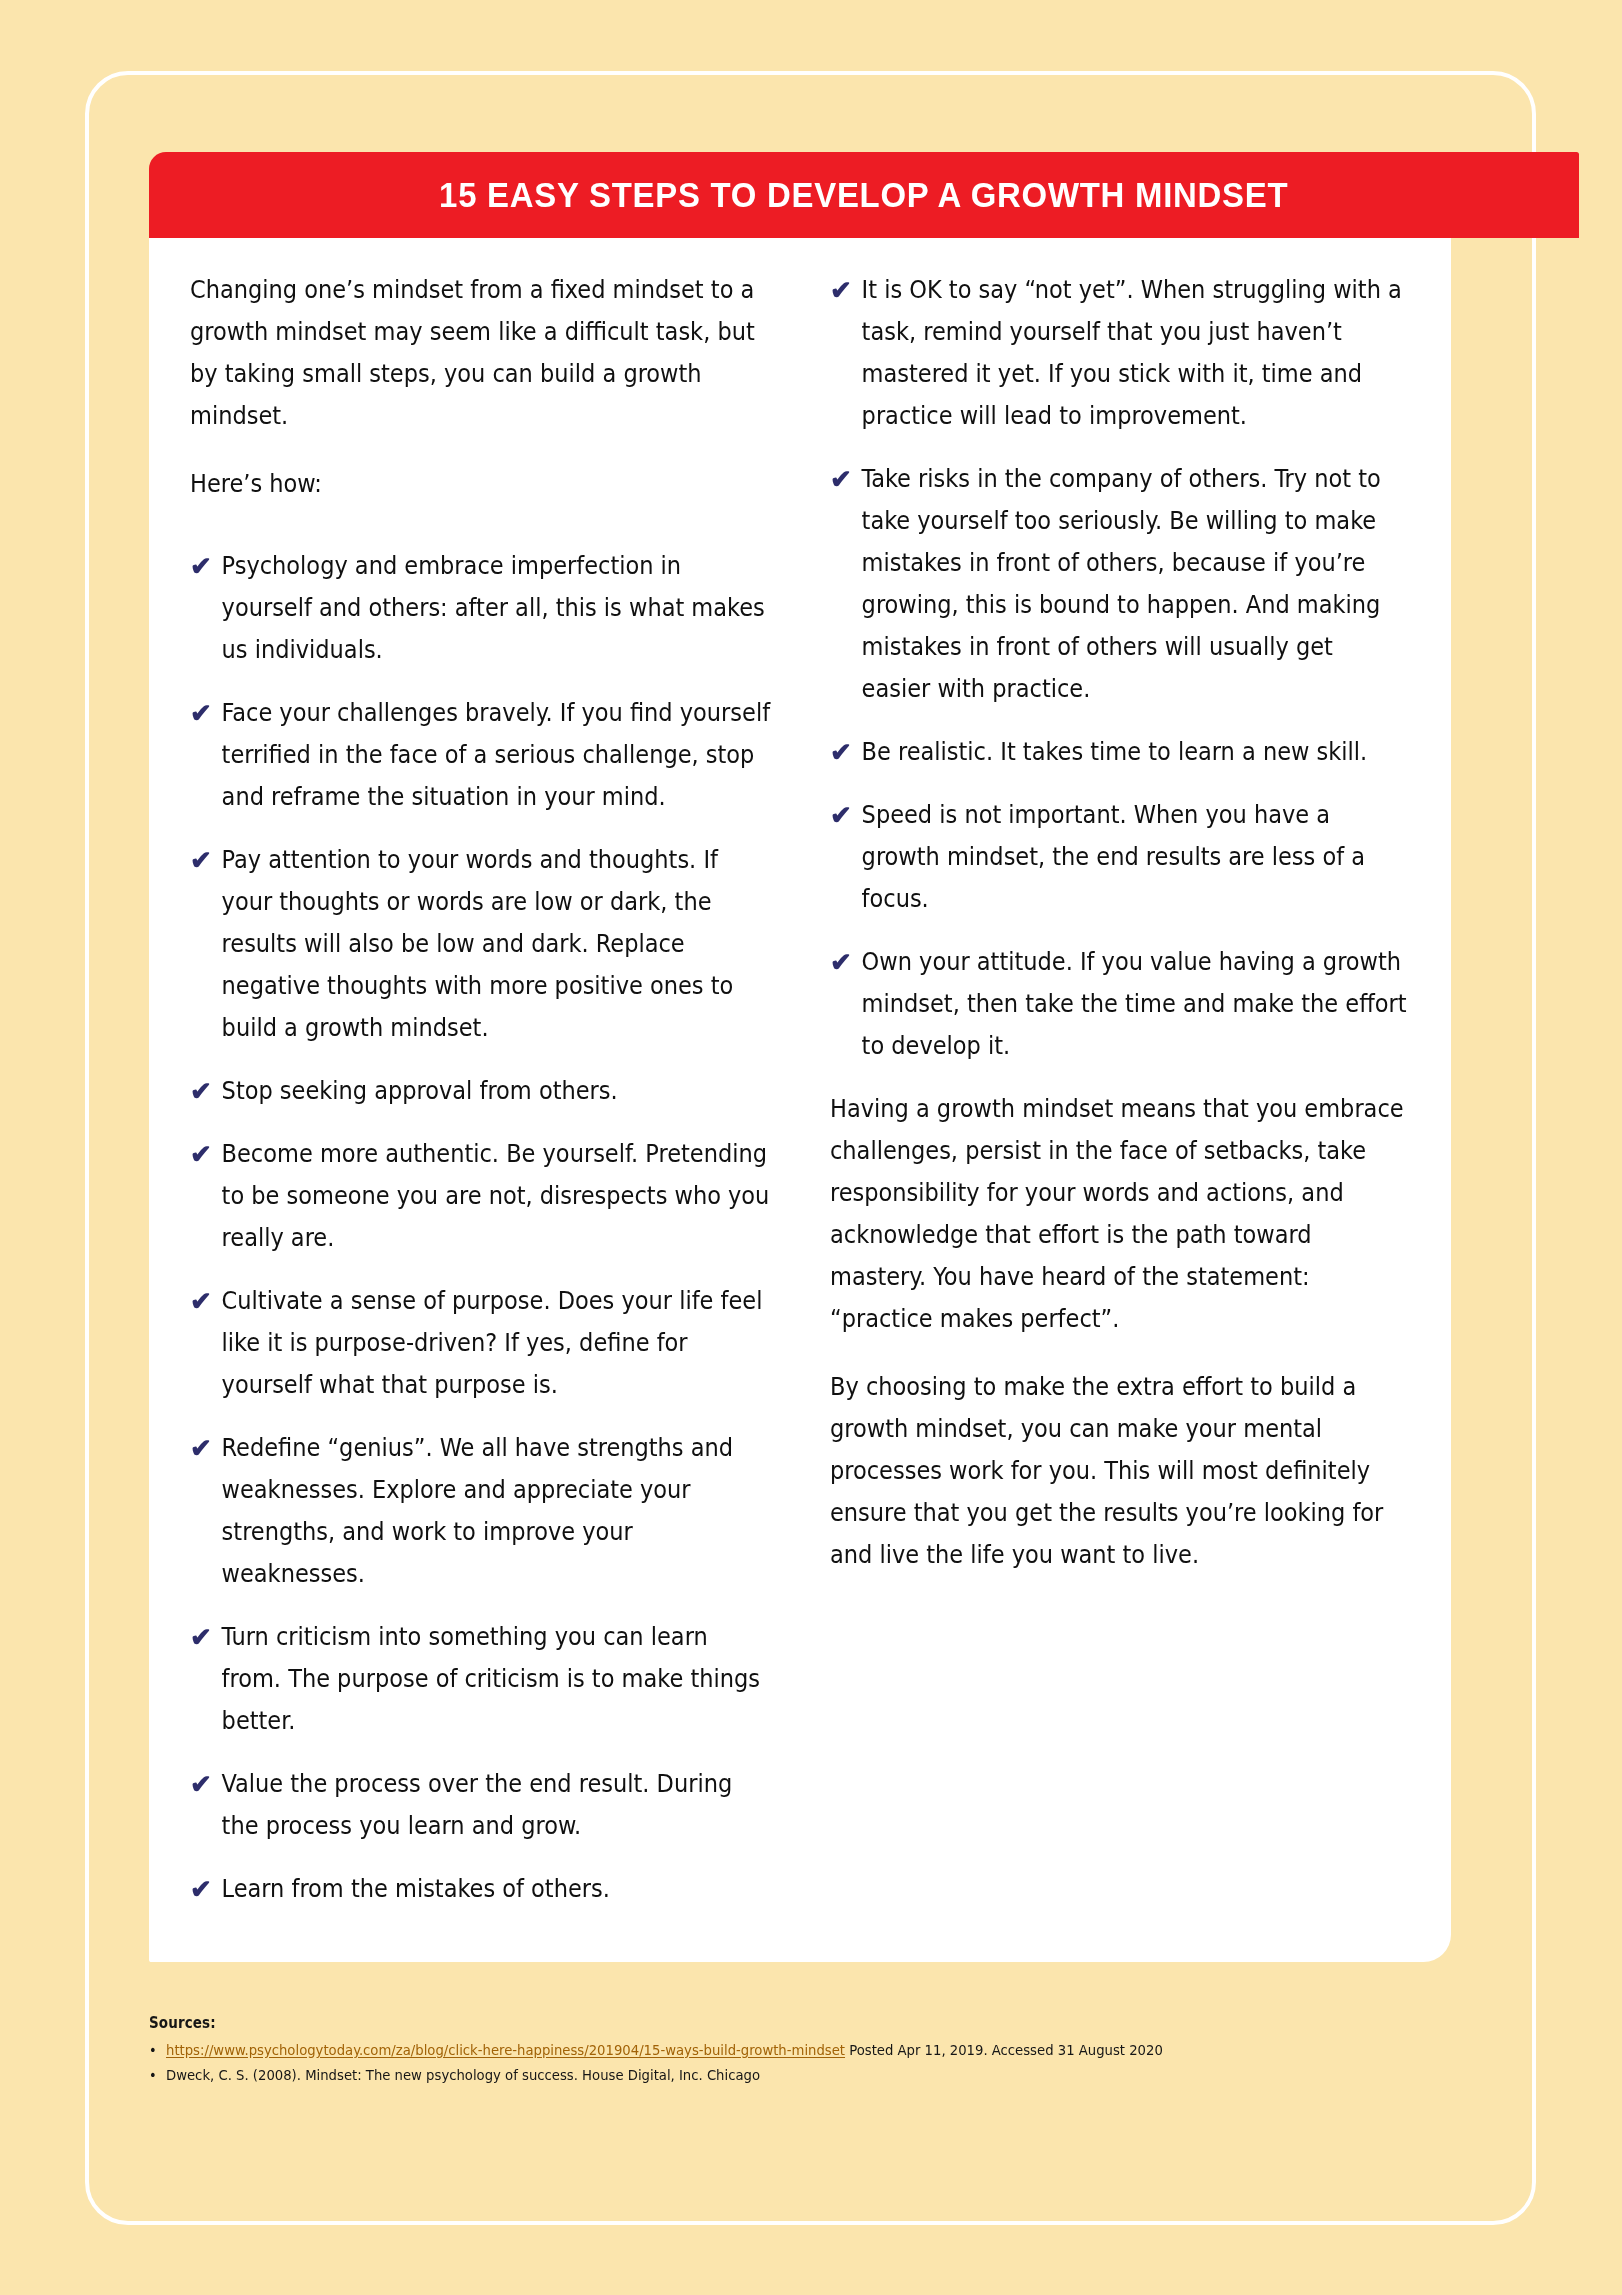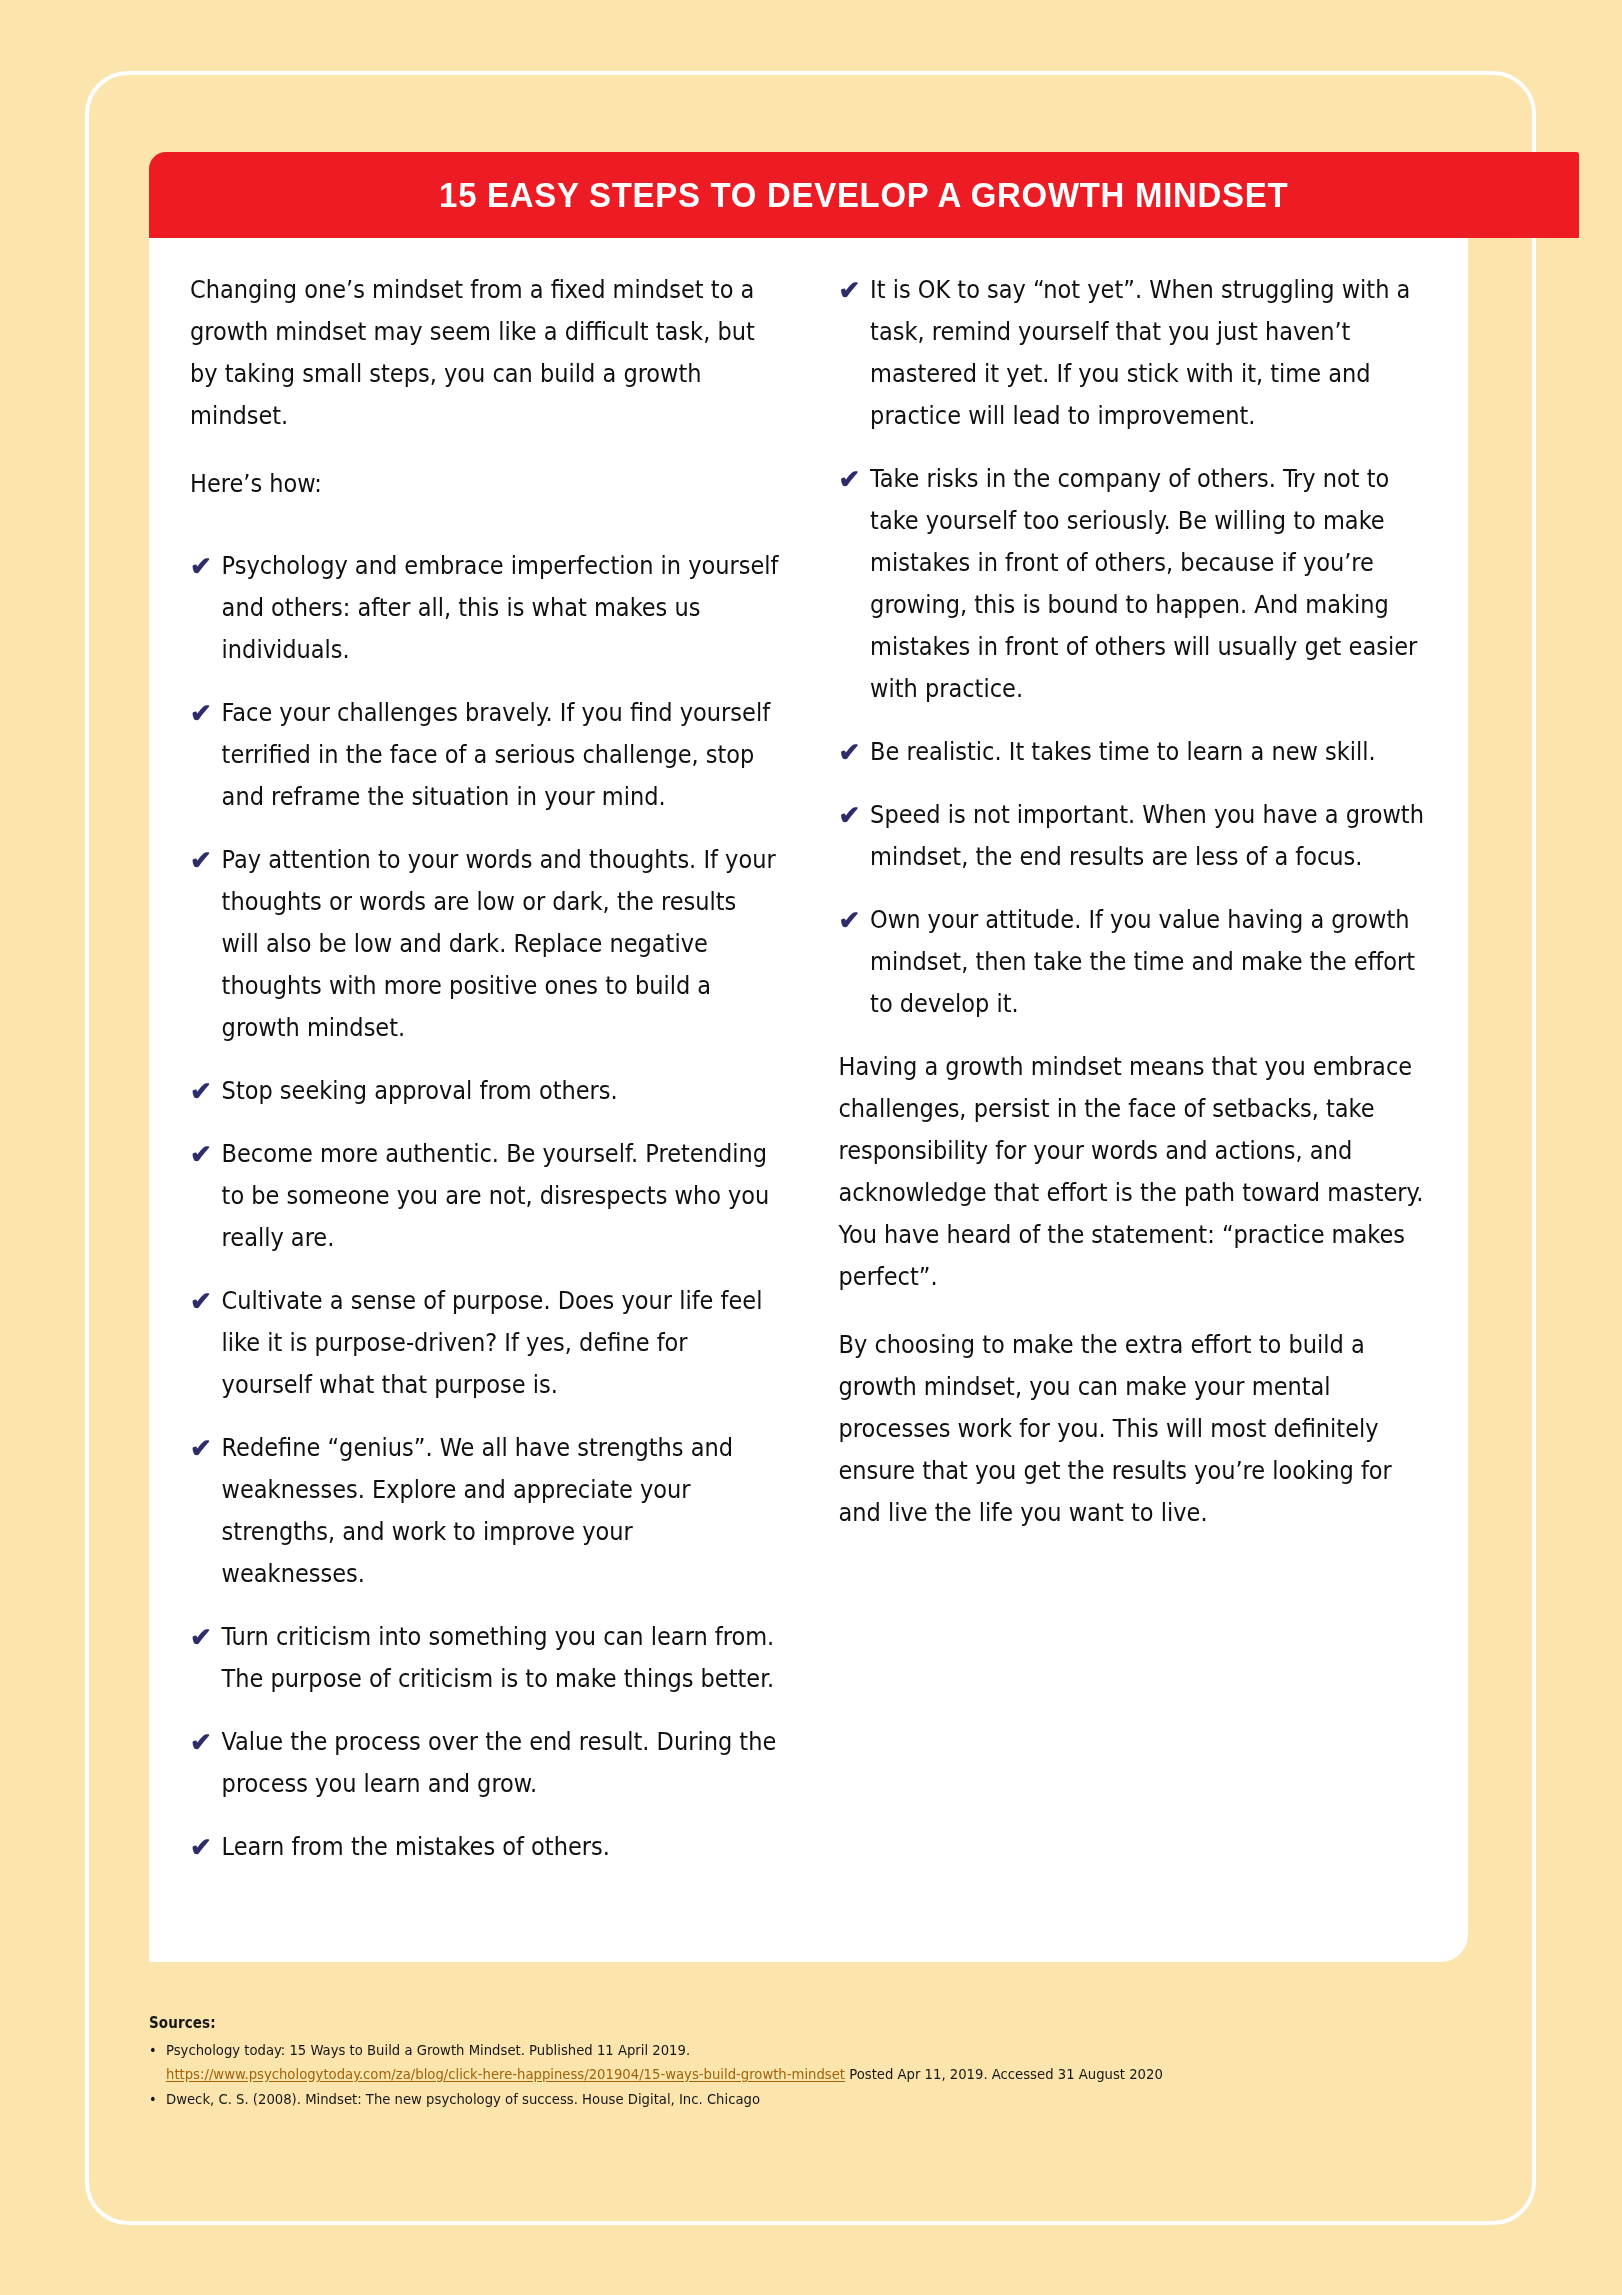--- a/index.html
+++ b/index.html
@@ -58,21 +58,20 @@
   .content-card {
     position: absolute;
     left: 149px;
     top: 238px;
     width: 1302px;
     height: 1724px;
     background: #ffffff;
     border-bottom-right-radius: 27.5px;
     border-bottom-left-radius: 2.6px;
     z-index: 2;
-    padding-left: 17px;
   }
 
   .columns {
     position: absolute;
     left: 0;
     top: 0;
     width: 100%;
     height: 100%;
     display: flex;
     box-sizing: border-box;
@@ -242,21 +241,20 @@
 
   </div>
 </div>
 
 <div class="sources">
   <div class="sources-heading">Sources:</div>
 
   <div class="source-item">
     <span class="dot">•</span>
     <span class="src-body">
-      <span class="src-line">Psychology today: 15 Ways to Build a Growth Mindset. Published 11 April 2019.</span>
       <span class="src-line"><a class="src-url" href="#">https://www.psychologytoday.com/za/blog/click-here-happiness/201904/15-ways-build-growth-mindset</a><span> Posted Apr 11, 2019. Accessed 31 August 2020</span></span>
     </span>
   </div>
 
   <div class="source-item">
     <span class="dot">•</span>
     <span class="src-body">
       <span class="src-line">Dweck, C. S. (2008). Mindset: The new psychology of success. House Digital, Inc. Chicago</span>
     </span>
   </div>

